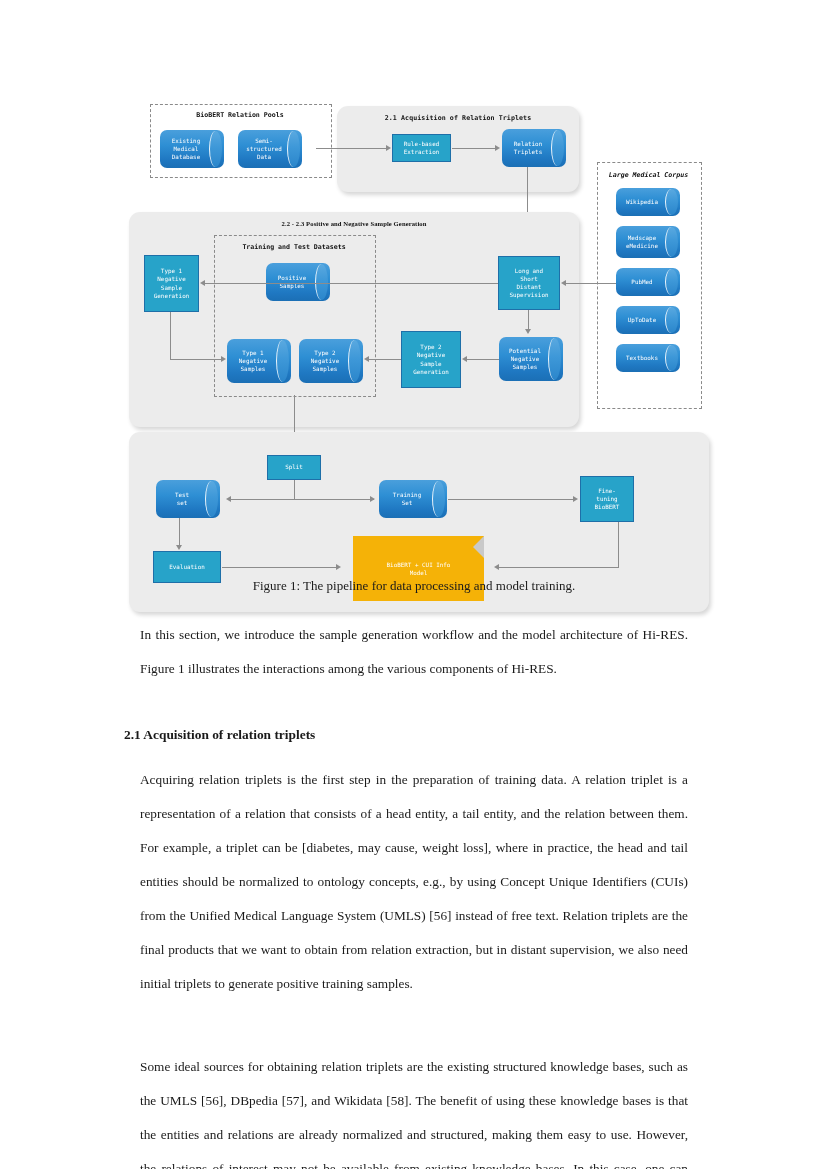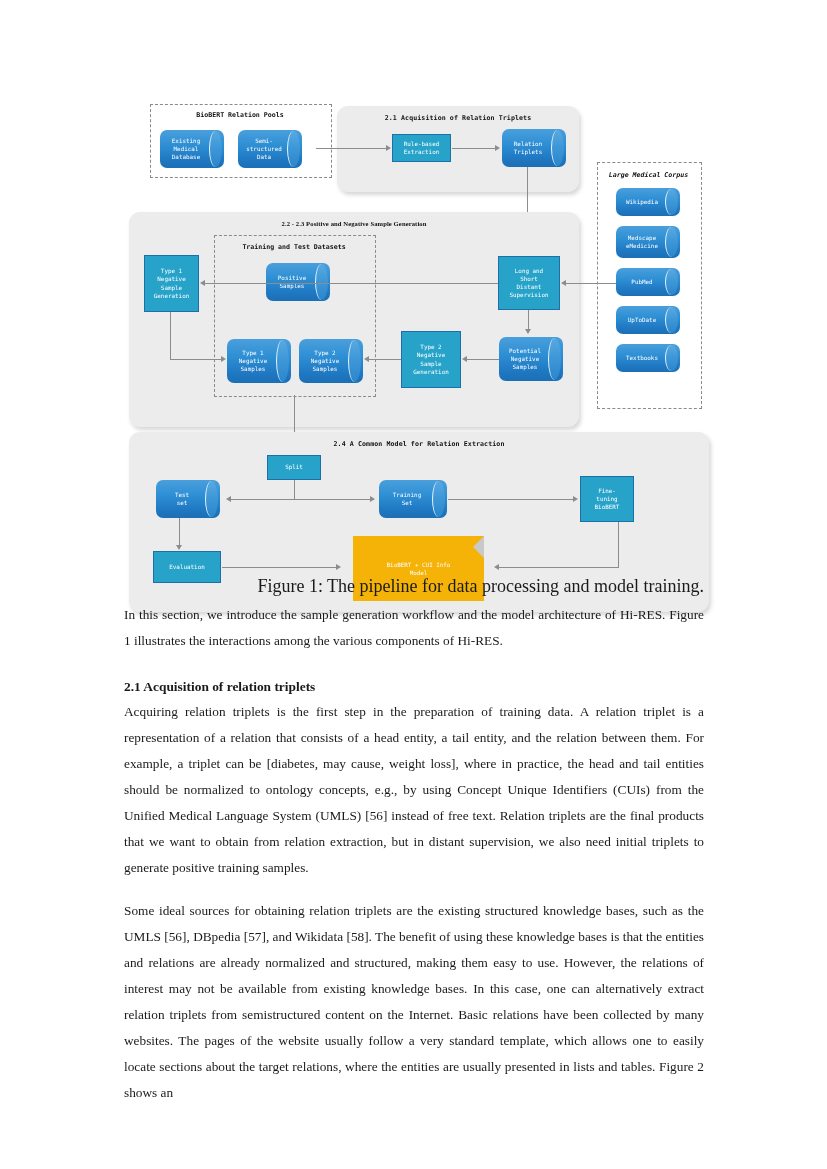--- a/index.html
+++ b/index.html
@@ -145,34 +145,34 @@
   .lnv { width:1.2px; }
   .arw { position:absolute; width:0; height:0; }
   .arw-r { border-left:5px solid #8c8c8c; border-top:3.1px solid transparent; border-bottom:3.1px solid transparent; }
   .arw-l { border-right:5px solid #8c8c8c; border-top:3.1px solid transparent; border-bottom:3.1px solid transparent; }
   .arw-d { border-top:5px solid #8c8c8c; border-left:3.1px solid transparent; border-right:3.1px solid transparent; }
 
   
   #caption {
     position:absolute;
     left:124px; top:578px; width:580px;
-    text-align:right;
-    font-size:18px;
+    text-align:center;
+    font-size:13px;
     line-height:16px;
   }
   #textbody {
     position:absolute;
     left:124px; top:598px; width:580px;
     font-size:13.3px;
   }
   p.para {
-    margin:0;
+    margin:16px;
     text-align:justify;
     text-justify:inter-word;
-    line-height:26px;
+    line-height:34px;
     font-size:13.3px;
   }
   h3.sec {
     margin:0;
     font-size:13.4px;
     font-weight:bold;
     line-height:24.2px;
   }
   .gap-lg { height:21px; }
   .gap-sm { height:17px; }
@@ -329,21 +329,20 @@
     <div class="lbl">Textbooks</div>
   </div>
 
   <div class="ln lnh" style="left:441px; top:188px; width:51px;"></div>
   <div class="arw arw-l" style="left:437px; top:185px;"></div>
 
   <div class="ln lnv" style="left:170px; top:300px; height:50px;"></div>
   <div class="arw arw-d" style="left:167px; top:347px;"></div>
 
   <div class="panel" style="left:5px; top:337px; width:580px; height:180px;"></div>
-  <div class="panel-title" style="left:5px; width:580px; top:345px;">2.4 A Common Model for Relation Extraction</div>
 
   <div class="tbox" style="left:143px; top:360px; width:54px; height:25px;">
     <div class="lbl">Split</div>
   </div>
 
   <div class="ln lnv" style="left:170px; top:385px; height:20px;"></div>
 
   <div class="ln lnh" style="left:106px; top:404px; width:144px;"></div>
   <div class="arw arw-l" style="left:102px; top:401px;"></div>
   <div class="arw arw-r" style="left:246px; top:401px;"></div>

